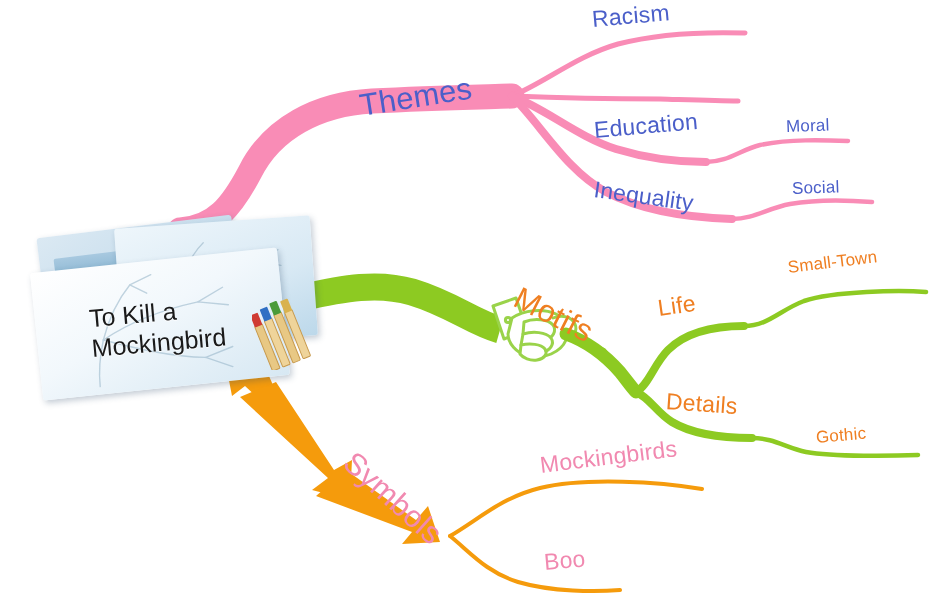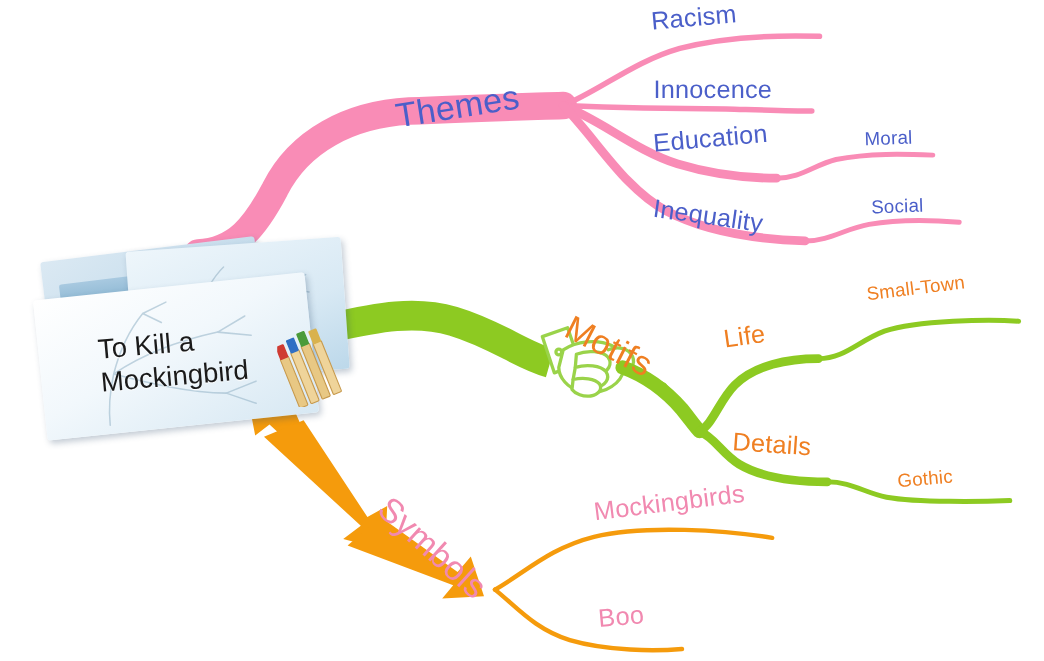--- a/index.html
+++ b/index.html
@@ -249,21 +249,20 @@
       <rect x="17" y="12" width="8" height="13" rx="1" fill="#2f6fc4"></rect>
       <rect x="28" y="10" width="8" height="13" rx="1" fill="#4b9b3a"></rect>
       <rect x="39" y="12" width="8" height="13" rx="1" fill="#d9b24e"></rect>
     </g>
   </svg>
 
   <div class="mm-label mm-branch-label lbl-blue" style="left:360px; top:88px; transform: rotate(-9deg);">Themes</div>
 
   <div class="mm-label mm-sub-label lbl-blue" style="left:592px; top:6px; transform: rotate(-5deg);">Racism</div>
 
-  <div class="mm-label mm-sub-label lbl-blue" style="left:594px; top:68px; transform: rotate(0deg);">Innocence</div>
 
   <div class="mm-label mm-sub-label lbl-blue" style="left:594px; top:117px; transform: rotate(-5deg);">Education</div>
 
   <div class="mm-label mm-leaf-label lbl-blue" style="left:786px; top:117px; transform: rotate(-2deg);">Moral</div>
 
   <div class="mm-label mm-sub-label lbl-blue" style="left:594px; top:176px; transform: rotate(8deg);">Inequality</div>
 
   <div class="mm-label mm-leaf-label lbl-blue" style="left:792px; top:179px; transform: rotate(-2deg);">Social</div>
 
   <div class="mm-label mm-branch-label lbl-orange" style="left:516px; top:278px; transform: rotate(27deg);">Motifs</div>

